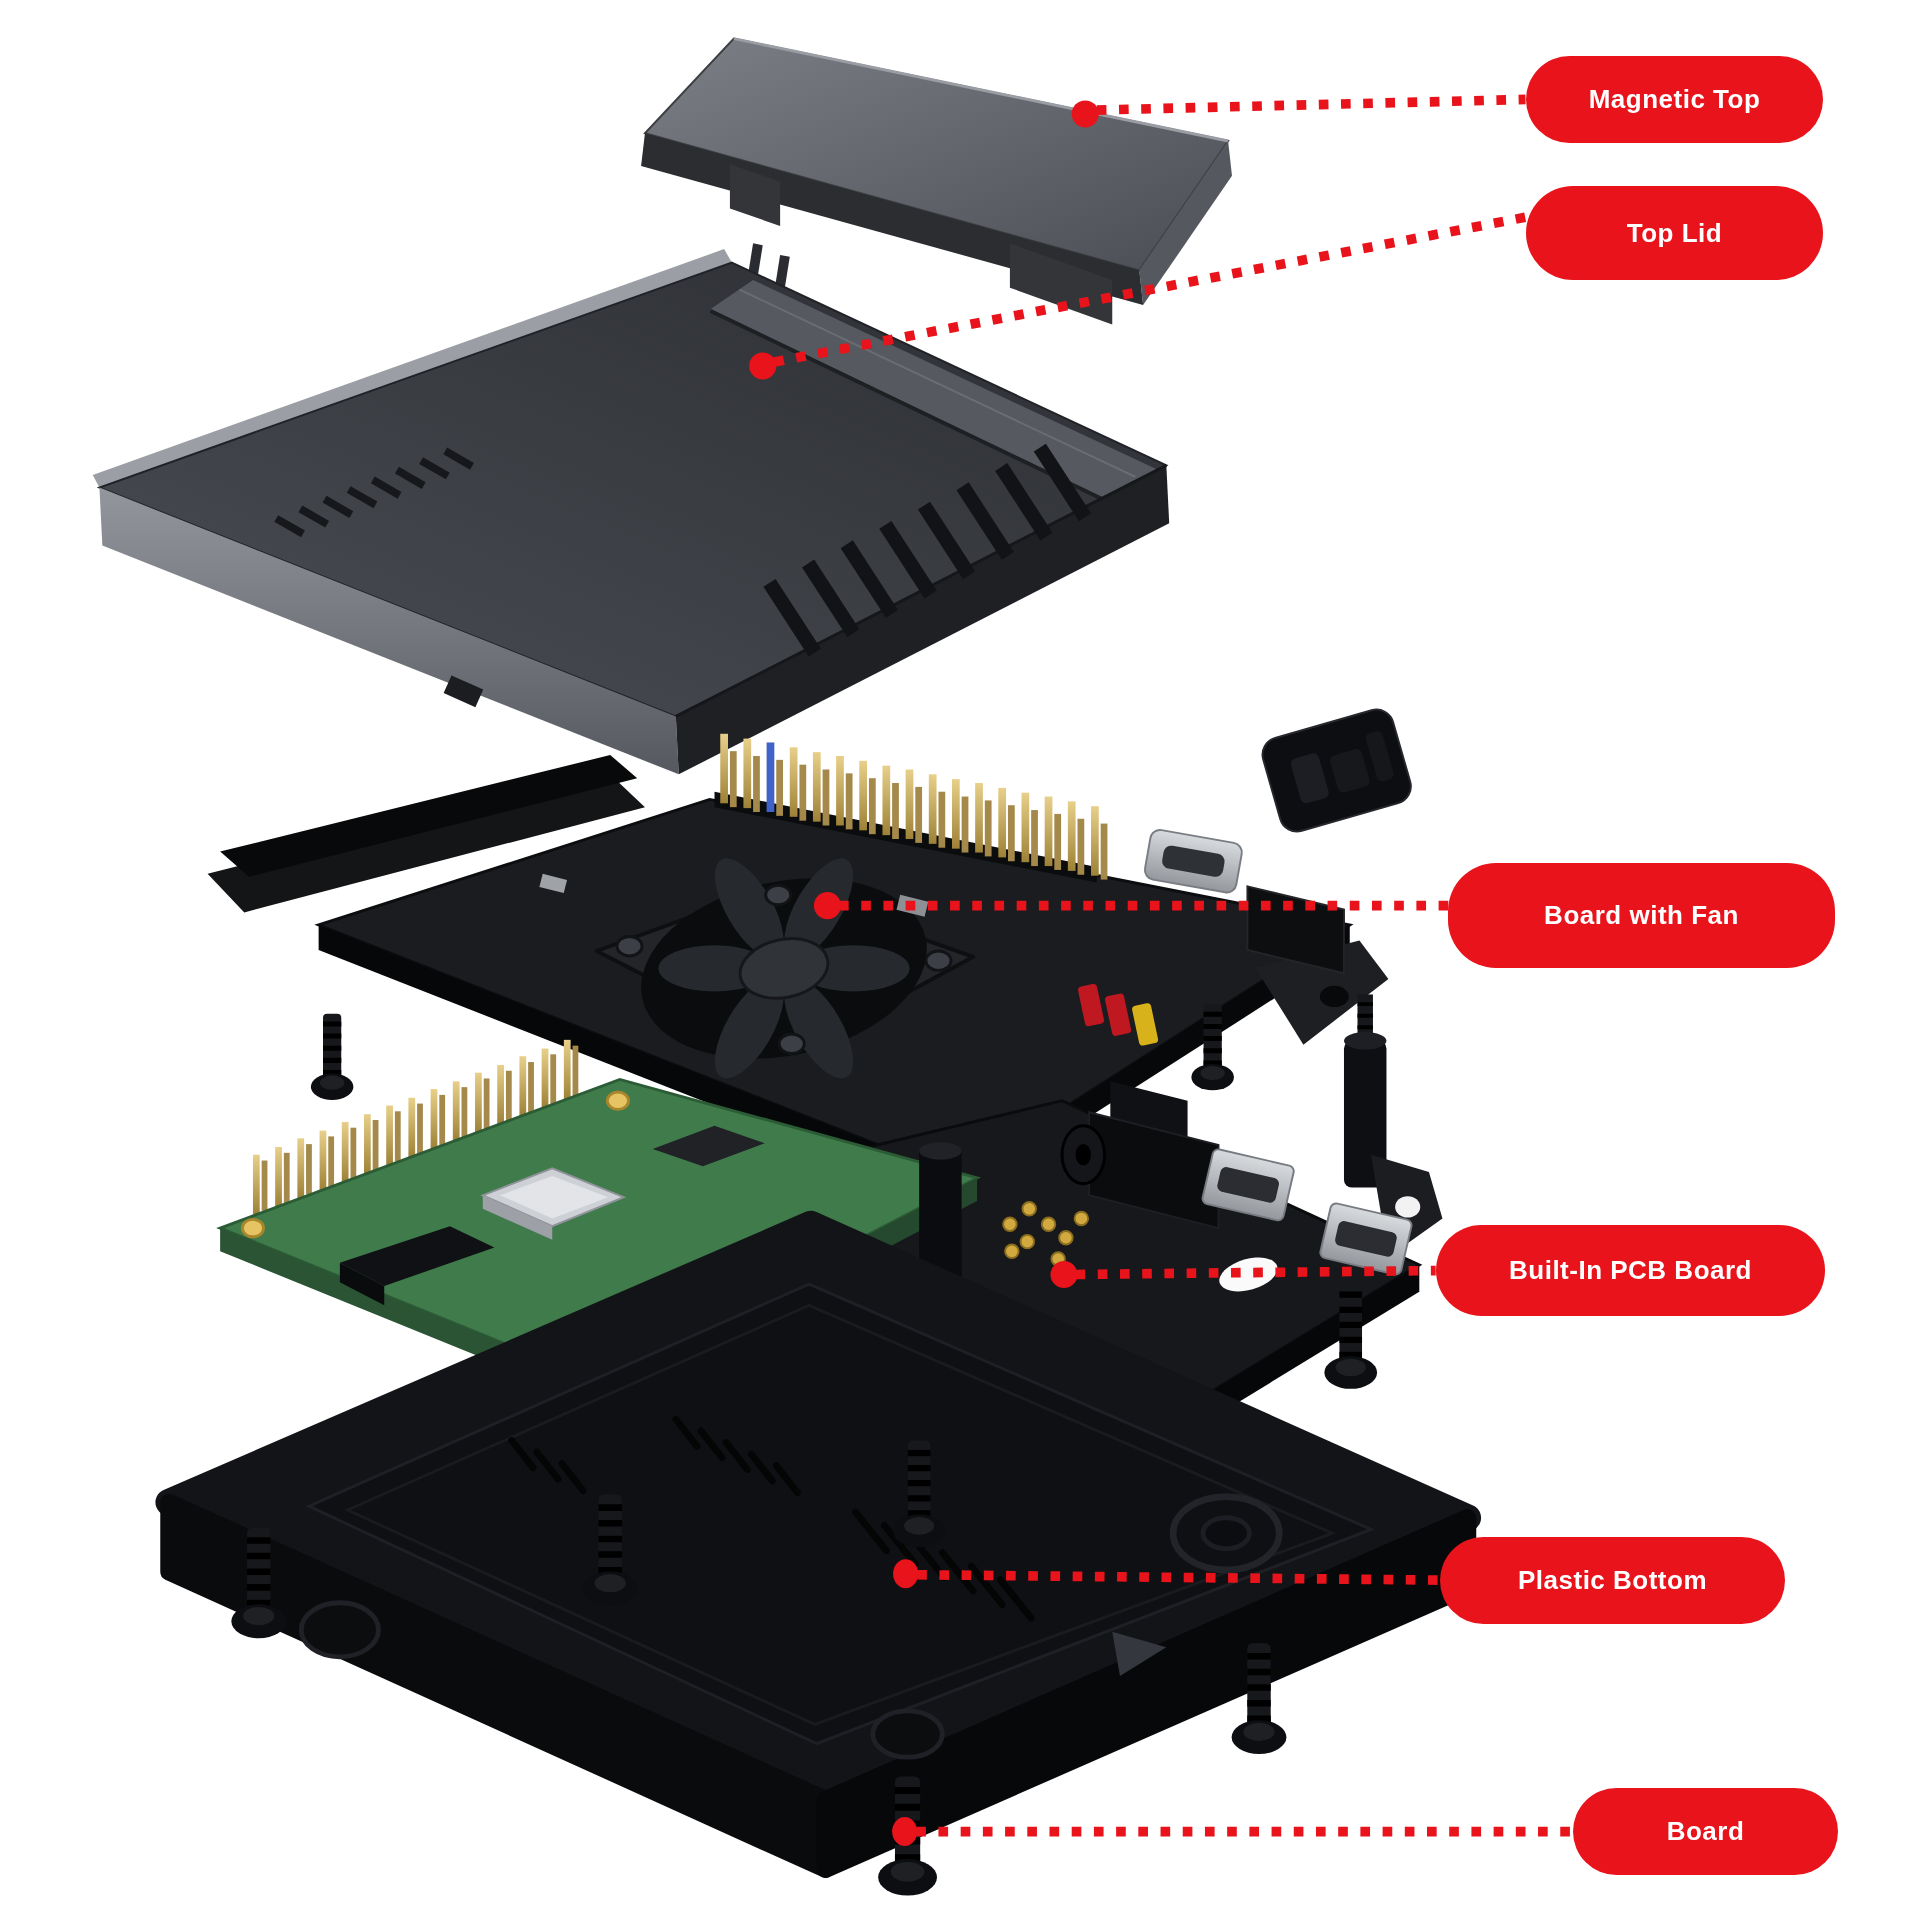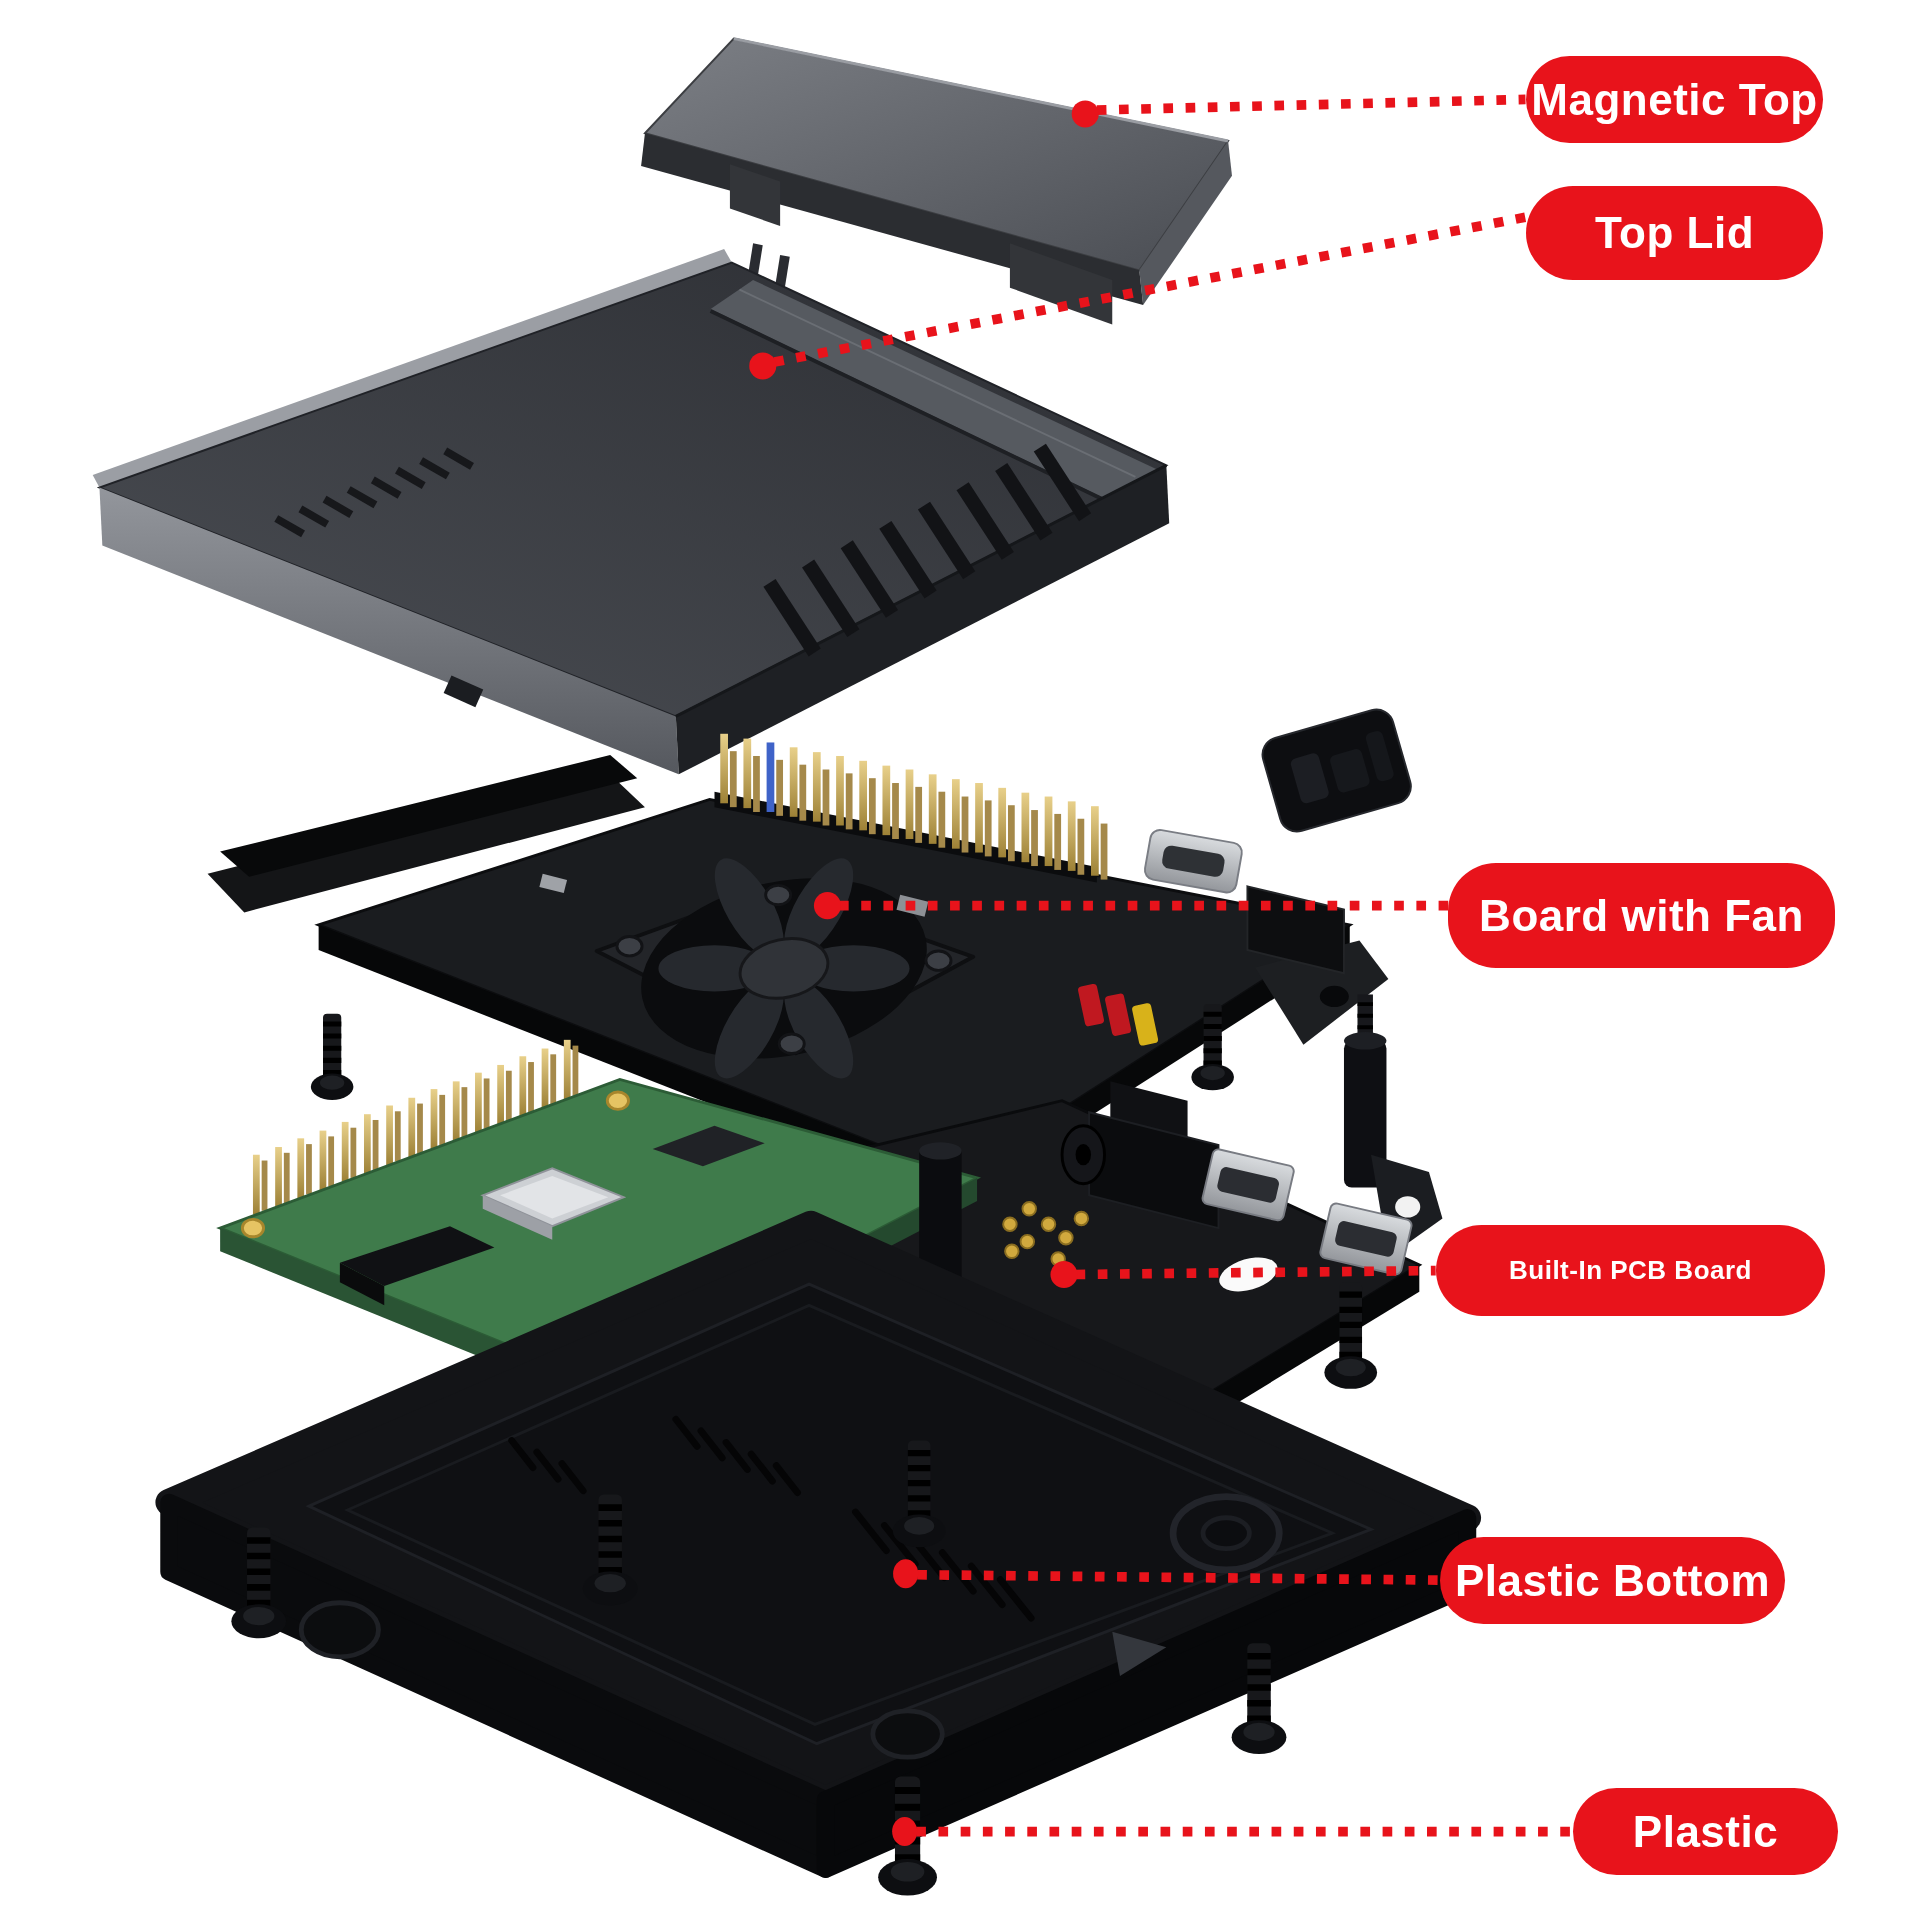--- a/index.html
+++ b/index.html
@@ -4,21 +4,21 @@
 <style>
   html,body{margin:0;padding:0;}
   body{
     width:1931px;height:1931px;position:relative;
     background:#ffffff;overflow:hidden;
     font-family:"Liberation Sans", sans-serif;
   }
   #scene{position:absolute;left:0;top:0;width:1931px;height:1931px;}
   .pill{
     position:absolute;display:flex;align-items:center;justify-content:center;
-    background:#e8131b;color:#ffffff;font-weight:bold;font-size:44px;
+    background:#e8131b;color:#ffffff;font-weight:bold;font-size:26px;
     letter-spacing:0.5px;border-radius:48px;white-space:nowrap;z-index:5;
   }
   #pill-magnetic-top {left:1526px;top:56px;  width:297px;height:87px;}
   #pill-top-lid      {left:1526px;top:186px; width:297px;height:94px;}
   #pill-board-with-fan{left:1448px;top:863px;width:387px;height:105px;}
   #pill-built-in     {left:1436px;top:1225px;width:389px;height:91px;font-size:26px;}
   #pill-plastic-bottom{left:1440px;top:1537px;width:345px;height:87px;}
   #pill-screws       {left:1573px;top:1788px;width:265px;height:87px;}
 </style>
 </head>
@@ -365,14 +365,14 @@
     <ellipse cx="938" cy="1630" rx="13" ry="15"></ellipse>
     <ellipse cx="937" cy="1897" rx="13" ry="15"></ellipse>
   </g>
 </svg>
 
 <div class="pill" id="pill-magnetic-top">Magnetic Top</div>
 <div class="pill" id="pill-top-lid">Top Lid</div>
 <div class="pill" id="pill-board-with-fan">Board with Fan</div>
 <div class="pill" id="pill-built-in">Built-In PCB Board</div>
 <div class="pill" id="pill-plastic-bottom">Plastic Bottom</div>
-<div class="pill" id="pill-screws">Plastic</div>
+<div class="pill" id="pill-screws">Board</div>
 
 
 </body></html>

